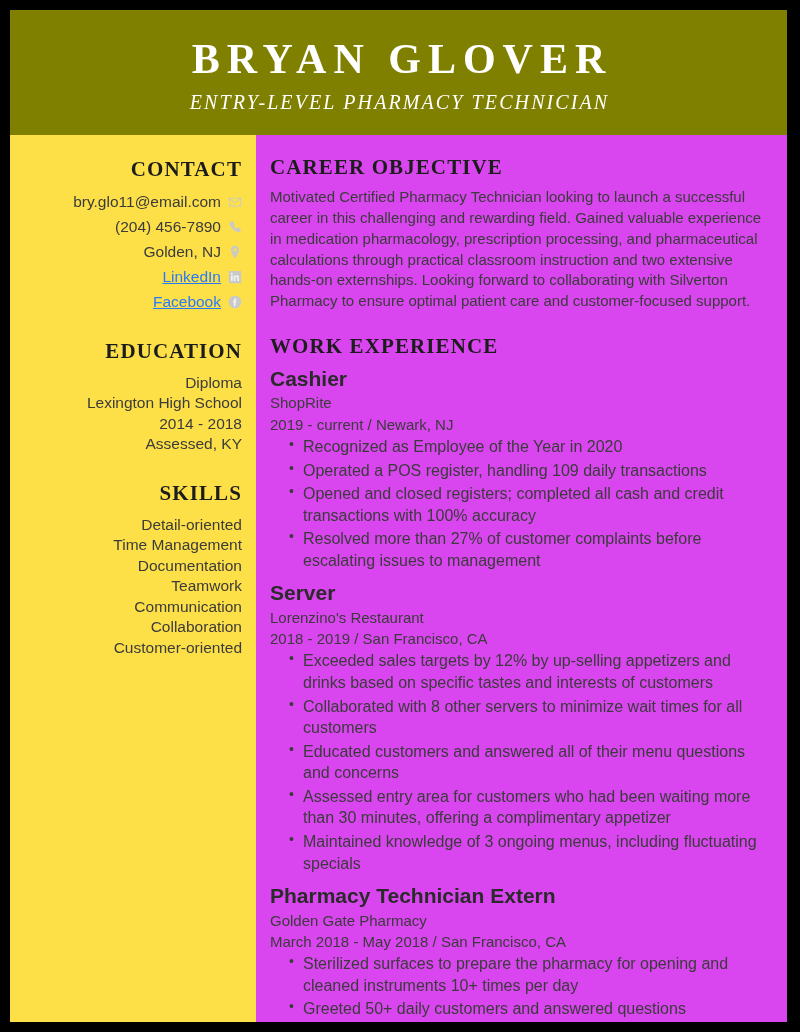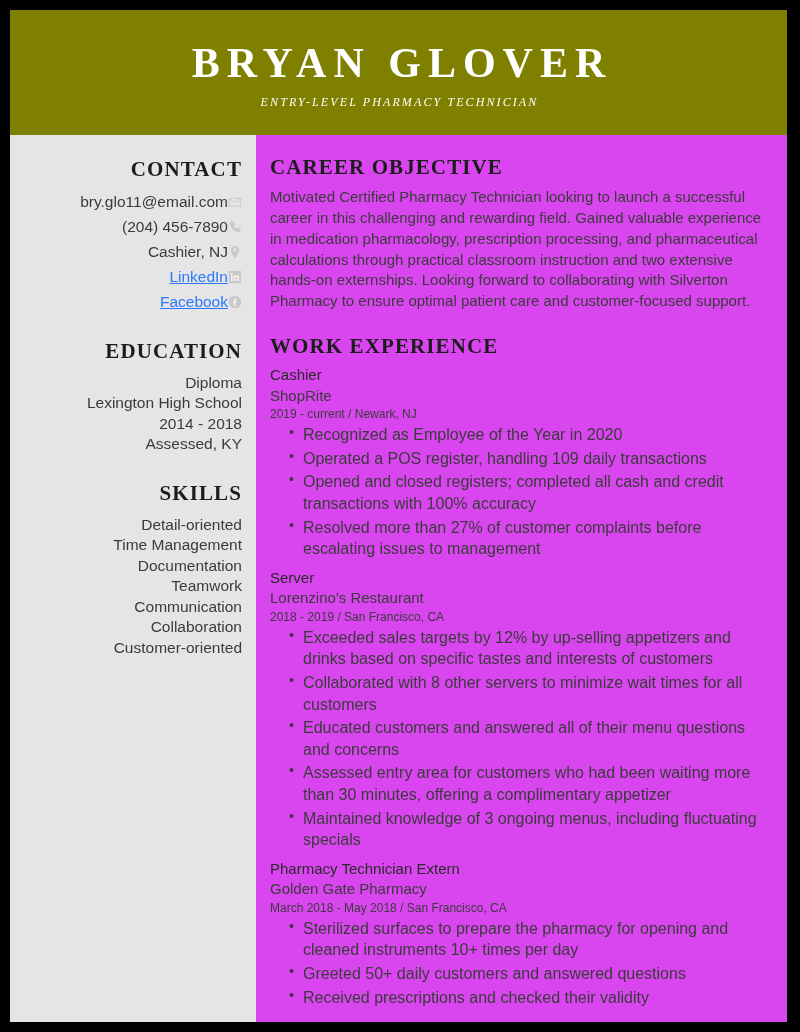--- a/index.html
+++ b/index.html
@@ -33,37 +33,37 @@
     color: #ffffff;
     font-size: 42px;
     letter-spacing: 7px;
     font-weight: 700;
     line-height: 1.05;
     text-indent: 7px;
   }
   .tagline {
     font-family: "Liberation Serif", serif;
     color: #ffffff;
-    font-size: 12px;
+    font-size: 20px;
     font-style: italic;
     letter-spacing: 2.1px;
     margin-top: 9px;
     text-indent: 2px;
   }
 
   
   .body {
     display: flex;
     height: 887px;
     align-items: stretch;
   }
   .sidebar {
     width: 246px;
     flex: 0 0 246px;
-    background: #e5e5e5;
+    background: #fde047;
     padding: 22px 14px 0 12px;
     text-align: right;
   }
   .main {
     flex: 1 1 auto;
     background: #d946ef;
     padding: 20px 22px 0 14px;
   }
 
   
@@ -76,20 +76,21 @@
   }
   .sidebar .sec-head { margin-bottom: 9px; }
   .main .sec-head { margin-bottom: 7px; }
 
   
   .contact-list { margin-bottom: 26px; }
   .contact-row {
     display: flex;
     align-items: center;
     justify-content: flex-end;
+    gap: 7px;
     margin-bottom: 3px;
     height: 22px;
   }
   .contact-text {
     font-size: 15.5px;
     color: #3b3b3b;
     line-height: 1.3;
   }
   .contact-text.link {
     color: #2979ff;
@@ -109,32 +110,32 @@
   
   .objective {
     font-size: 15px;
     color: #3b3b3b;
     line-height: 1.39;
     margin-bottom: 22px;
   }
   .work-head { margin-top: 2px; margin-bottom: 6px; }
   .job { margin-bottom: 9px; }
   .job-title {
-    font-size: 15px;
-    font-weight: 400;
+    font-size: 21px;
+    font-weight: 700;
     color: #2a2a2a;
     line-height: 1.25;
   }
   .job-company {
     font-size: 15px;
     color: #3b3b3b;
     line-height: 1.42;
   }
   .job-meta {
-    font-size: 12px;
+    font-size: 15px;
     color: #3b3b3b;
     line-height: 1.42;
   }
   ul.bullets {
     margin: 1px 0 0 0;
     padding-left: 33px;
     list-style: none;
   }
   ul.bullets li {
     position: relative;
@@ -179,21 +180,21 @@
             </div>
             <div class="contact-row">
               <span class="contact-text">(204) 456-7890</span>
               <span class="ico">
                 <svg viewBox="0 0 16 16">
                   <path d="M4.2 1.4 2.3 3c-.6.5-.7 1.3-.4 2 .9 2.3 2.3 4.3 4.1 5.9 1.7 1.5 3.6 2.6 5.6 3.2.7.2 1.4 0 1.8-.6l1.2-1.9c.3-.4.2-.9-.2-1.2l-2.5-1.7c-.4-.3-.9-.2-1.2.2l-.8 1c-1.5-.8-2.8-2-3.7-3.5l1-.7c.4-.3.5-.8.3-1.2L5.6 1.6c-.3-.4-.9-.5-1.4-.2z"></path>
                 </svg>
               </span>
             </div>
             <div class="contact-row">
-              <span class="contact-text">Cashier, NJ</span>
+              <span class="contact-text">Golden, NJ</span>
               <span class="ico">
                 <svg viewBox="0 0 16 16">
                   <path d="M8 .8C5.4.8 3.3 2.9 3.3 5.5c0 3.4 4.1 9 4.3 9.3.2.3.6.3.8 0 .2-.3 4.3-5.9 4.3-9.3C12.7 2.9 10.6.8 8 .8zm0 6.6A1.9 1.9 0 1 1 8 3.6a1.9 1.9 0 0 1 0 3.8z"></path>
                 </svg>
               </span>
             </div>
             <div class="contact-row">
               <span class="contact-text link">LinkedIn</span>
               <span class="ico">
                 <svg viewBox="0 0 16 16">

